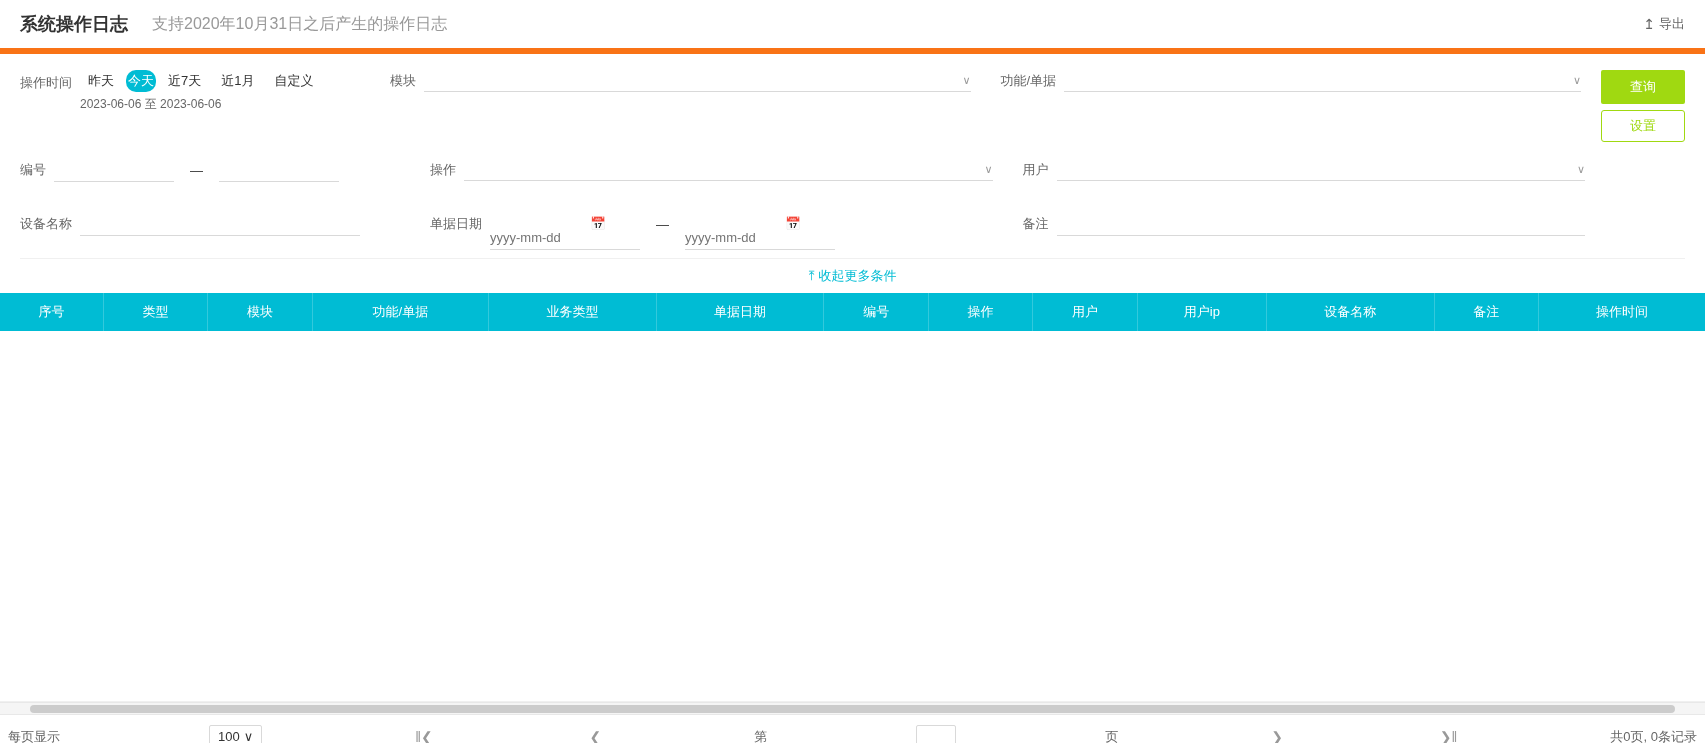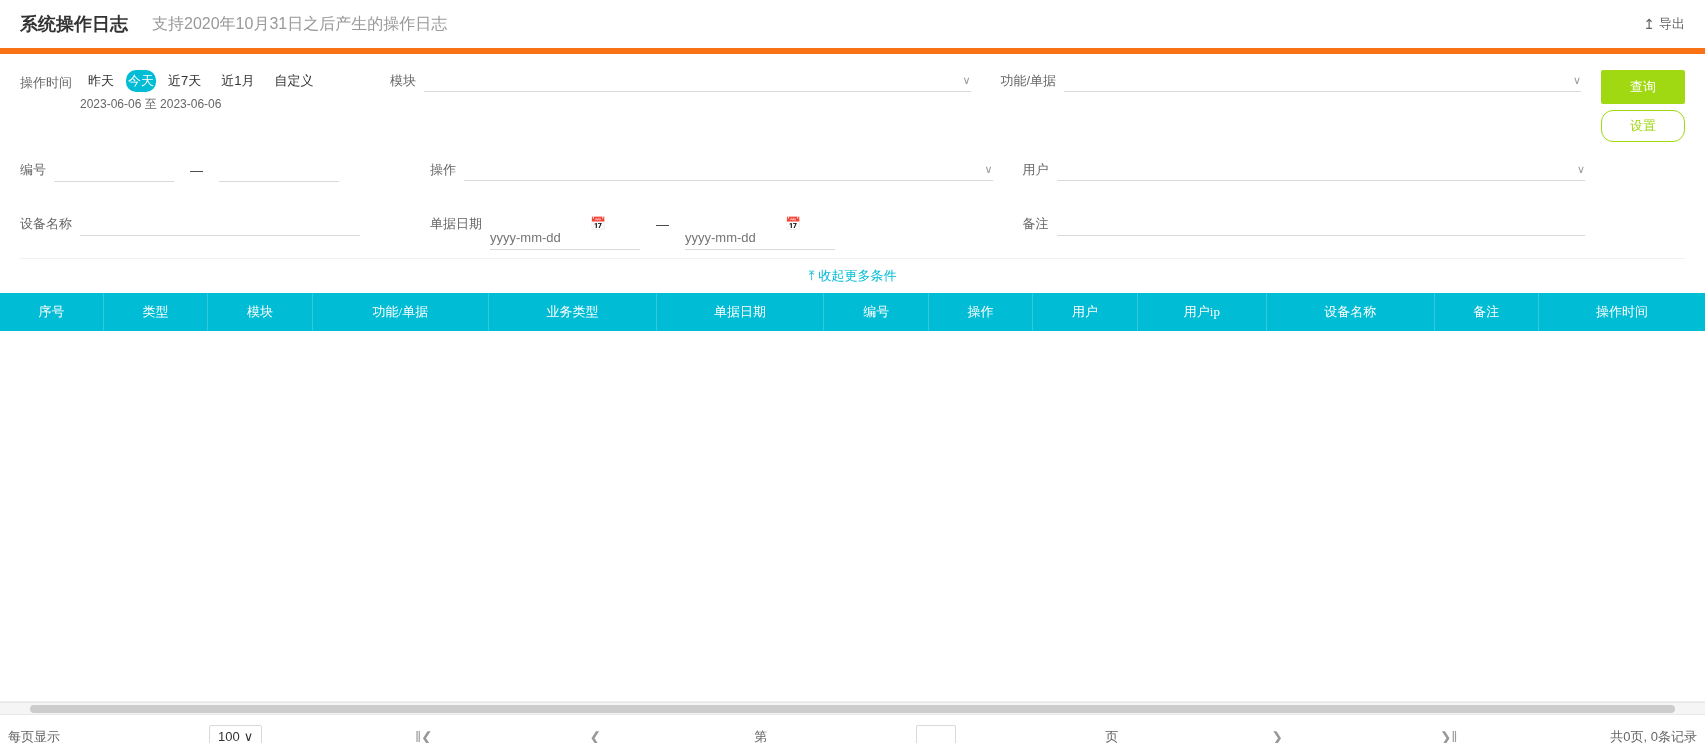--- a/index.html
+++ b/index.html
@@ -25,29 +25,29 @@
     .range-input { border: none; border-bottom: 1px solid #d9d9d9; outline: none; width: 120px; padding: 4px 0; font-size: 13px; }
     
     
     .date-input-wrap { display: flex; align-items: center; border-bottom: 1px solid #d9d9d9; padding: 4px 0; min-width: 150px; }
     .date-input-wrap input { border: none; outline: none; background: transparent; font-size: 13px; color: #ccc; width: 100px; margin-top: 28px; }
     .date-icon { color: #00bcd4; font-size: 13px; cursor: pointer; }
     
     
     .action-buttons { display: flex; flex-direction: column; gap: 6px; margin-left: auto; }
     .btn-query { background: #a0d911; color: #fff; border: none; padding: 8px 29px; font-size: 13px; cursor: pointer; border-radius: 2px; min-width: 60px; }
-    .btn-settings { background: #fff; color: #a0d911; border: 1px solid #a0d911; padding: 6px 20px; font-size: 13px; cursor: pointer; border-radius: 12px; min-width: 60px; }
+    .btn-settings { background: #fff; color: #a0d911; border: 1px solid #a0d911; padding: 6px 20px; font-size: 13px; cursor: pointer; border-radius: 3px; min-width: 60px; }
     
     
     .collapse-bar { text-align: center; padding: 8px 0; border-top: 1px solid #f0f0f0; margin-top: 4px; }
     .collapse-btn { background: none; border: none; color: #00bcd4; cursor: pointer; font-size: 13px; display: inline-flex; align-items: center; gap: 4px; }
     
     
     .table-container { background: #fff; flex: 1; margin-top: 0; }
-    .data-table { width: 100%; border-collapse: collapse; font-family: Liberation Serif, serif; }
+    .data-table { width: 100%; border-collapse: collapse; }
     .data-table thead tr { background: #00bcd4; }
     .data-table thead th { color: #fff; font-size: 13px; font-weight: normal; padding: 10px 8px; text-align: center; white-space: nowrap; border-right: 1px solid rgba(255,255,255,0.2); }
     .data-table thead th:last-child { border-right: none; }
     .data-table tbody tr { border-bottom: 1px solid #f0f0f0; }
     .data-table tbody td { padding: 10px 8px; text-align: center; font-size: 13px; }
     
     
     .empty-area { height: 350px; display: flex; align-items: center; justify-content: center; color: #ccc; font-size: 13px; }
     
     

